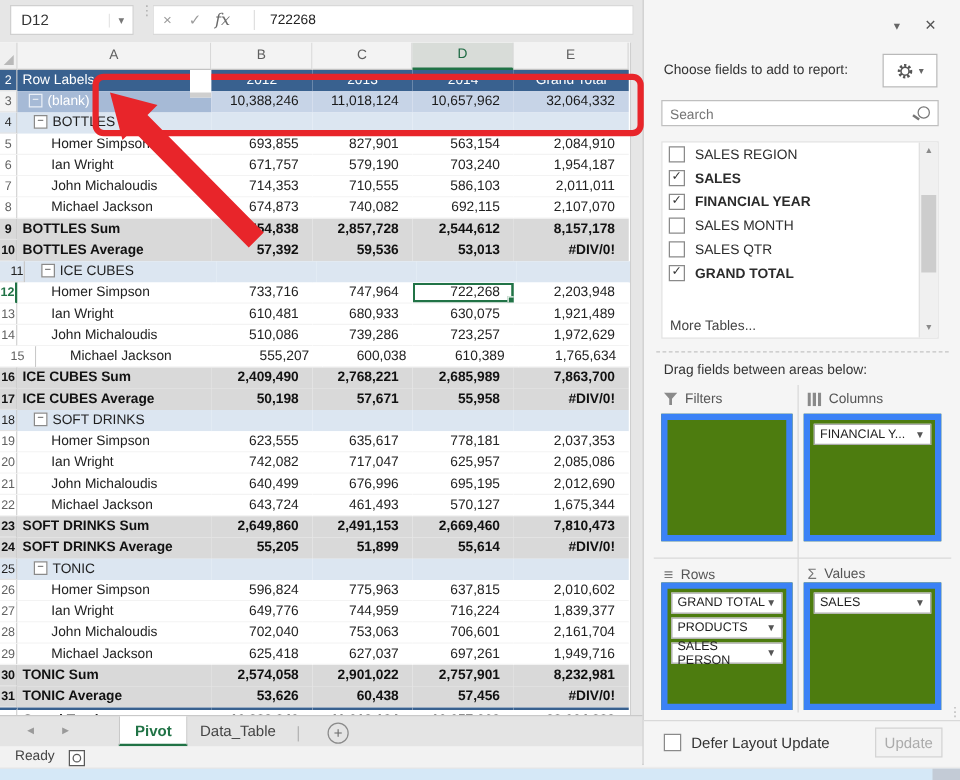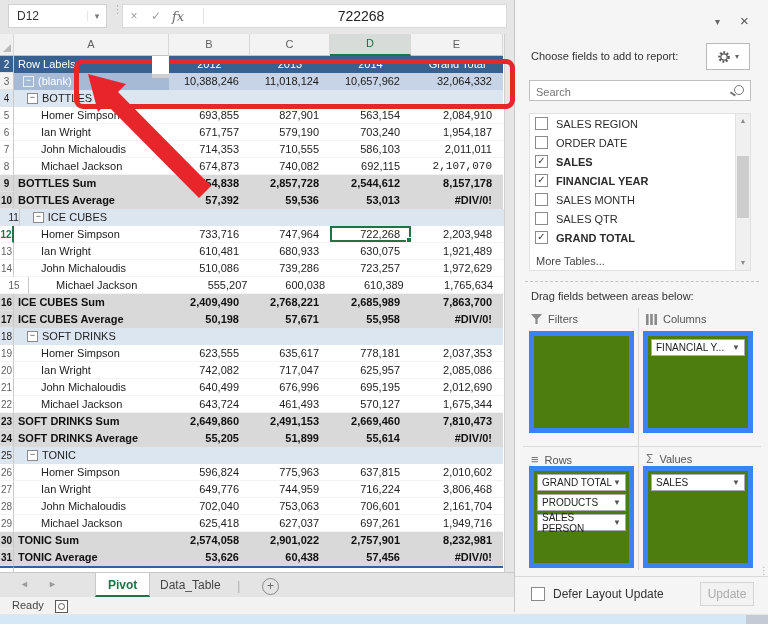--- a/index.html
+++ b/index.html
@@ -12,21 +12,21 @@
   .namebox{position:absolute;left:8px;top:4px;width:97px;height:22px;background:#fff;border:1px solid #d0d0d0;
            display:flex;align-items:center;font-size:12px;color:#333;}
   .namebox .nbtxt{padding-left:8px;flex:1;}
   .namebox .nbarr{width:18px;color:#777;font-size:9px;text-align:center;border-left:1px solid #e6e6e6;}
   .fbdots{position:absolute;left:112px;top:6px;color:#aeaeae;font-size:11px;letter-spacing:0;line-height:6px;}
   .fbwhite{position:absolute;left:122px;top:4px;width:383px;height:22px;background:#fff;border:1px solid #d9d9d9;
            display:flex;align-items:center;}
   .fbtn{width:22px;text-align:center;color:#9b9b9b;font-size:12px;}
   .fbtn.fx{font-family:"DejaVu Serif",serif;font-style:italic;color:#6a6a6a;font-size:13px;}
   .fbsep{width:1px;height:16px;background:#e0e0e0;margin:0 6px 0 14px;}
-  .fbinput{flex:1;font-size:14px;color:#222;padding-left:6px;text-align:center;}
+  .fbinput{flex:1;font-size:11px;color:#222;padding-left:6px;}
 
   
   .sheet{position:absolute;left:0;top:34px;width:504px;height:539px;background:#fff;overflow:hidden;
          border-right:1px solid #cfcfcf;}
   .colheaders{display:flex;height:22px;background:#f3f3f3;}
   .ch{box-sizing:border-box;border-right:1px solid #d8d8d8;border-bottom:1px solid #c3c3c3;
       font-size:11px;color:#5f5f5f;text-align:center;line-height:21px;background:#f3f3f3;}
   .ch.corner{position:relative;background:#f0f0f0;}
   .ch.corner::after{content:"";position:absolute;right:2px;bottom:3px;border-left:8px solid transparent;
       border-bottom:8px solid #b9b9b9;}
@@ -198,21 +198,21 @@
           <div class="c val" style="width: 80px;">710,555</div>
           <div class="c val" style="width: 81px;">586,103</div>
           <div class="c val" style="width: 92px;">2,011,011</div>
         </div>
         <div class="r t-person">
           <div class="c num" style="width: 14px;">8</div>
           <div class="c lab" style="width: 155px;">Michael Jackson</div>
           <div class="c val" style="width: 81px;">674,873</div>
           <div class="c val" style="width: 80px;">740,082</div>
           <div class="c val" style="width: 81px;">692,115</div>
-          <div class="c val" style="width: 92px; font-family: Liberation Mono, monospace;">2,107,070</div>
+          <div class="c val" style="width: 92px;">2,107,070</div>
         </div>
         <div class="r t-sum">
           <div class="c num" style="width: 14px;">9</div>
           <div class="c lab" style="width: 155px;">BOTTLES Sum</div>
           <div class="c val" style="width: 81px;">2,754,838</div>
           <div class="c val" style="width: 80px;">2,857,728</div>
           <div class="c val" style="width: 81px;">2,544,612</div>
           <div class="c val" style="width: 92px;">8,157,178</div>
         </div>
         <div class="r t-avg">
@@ -350,21 +350,21 @@
           <div class="c val" style="width: 80px;">775,963</div>
           <div class="c val" style="width: 81px;">637,815</div>
           <div class="c val" style="width: 92px;">2,010,602</div>
         </div>
         <div class="r t-person">
           <div class="c num" style="width: 14px;">27</div>
           <div class="c lab" style="width: 155px;">Ian Wright</div>
           <div class="c val" style="width: 81px;">649,776</div>
           <div class="c val" style="width: 80px;">744,959</div>
           <div class="c val" style="width: 81px;">716,224</div>
-          <div class="c val" style="width: 92px;">3,806,468</div>
+          <div class="c val" style="width: 92px;">1,839,377</div>
         </div>
         <div class="r t-person">
           <div class="c num" style="width: 14px;">28</div>
           <div class="c lab" style="width: 155px;">John Michaloudis</div>
           <div class="c val" style="width: 81px;">702,040</div>
           <div class="c val" style="width: 80px;">753,063</div>
           <div class="c val" style="width: 81px;">706,601</div>
           <div class="c val" style="width: 92px;">2,161,704</div>
         </div>
         <div class="r t-person">
@@ -439,24 +439,20 @@
     <div class="searchbox">
       <input placeholder="Search" style="">
       <span class="mag"></span>
     </div>
 
     <div class="flist" id="fieldlist">
       <div class="fitem">
           <span class="cb"></span>
           <span class="flbl">SALES REGION</span>
         </div>
-        <div class="fitem">
-          <span class="cb"></span>
-          <span class="flbl">ORDER DATE</span>
-        </div>
         <div class="fitem checked">
           <span class="cb">✓</span>
           <span class="flbl">SALES</span>
         </div>
         <div class="fitem checked">
           <span class="cb">✓</span>
           <span class="flbl">FINANCIAL YEAR</span>
         </div>
         <div class="fitem">
           <span class="cb"></span>

